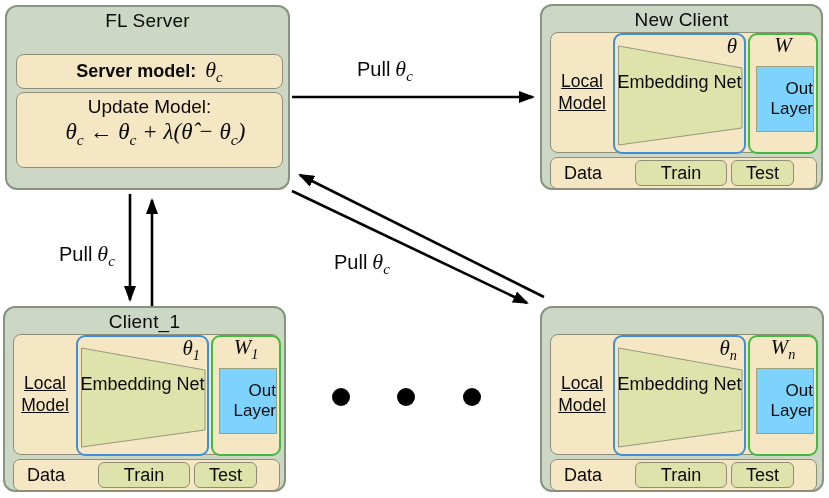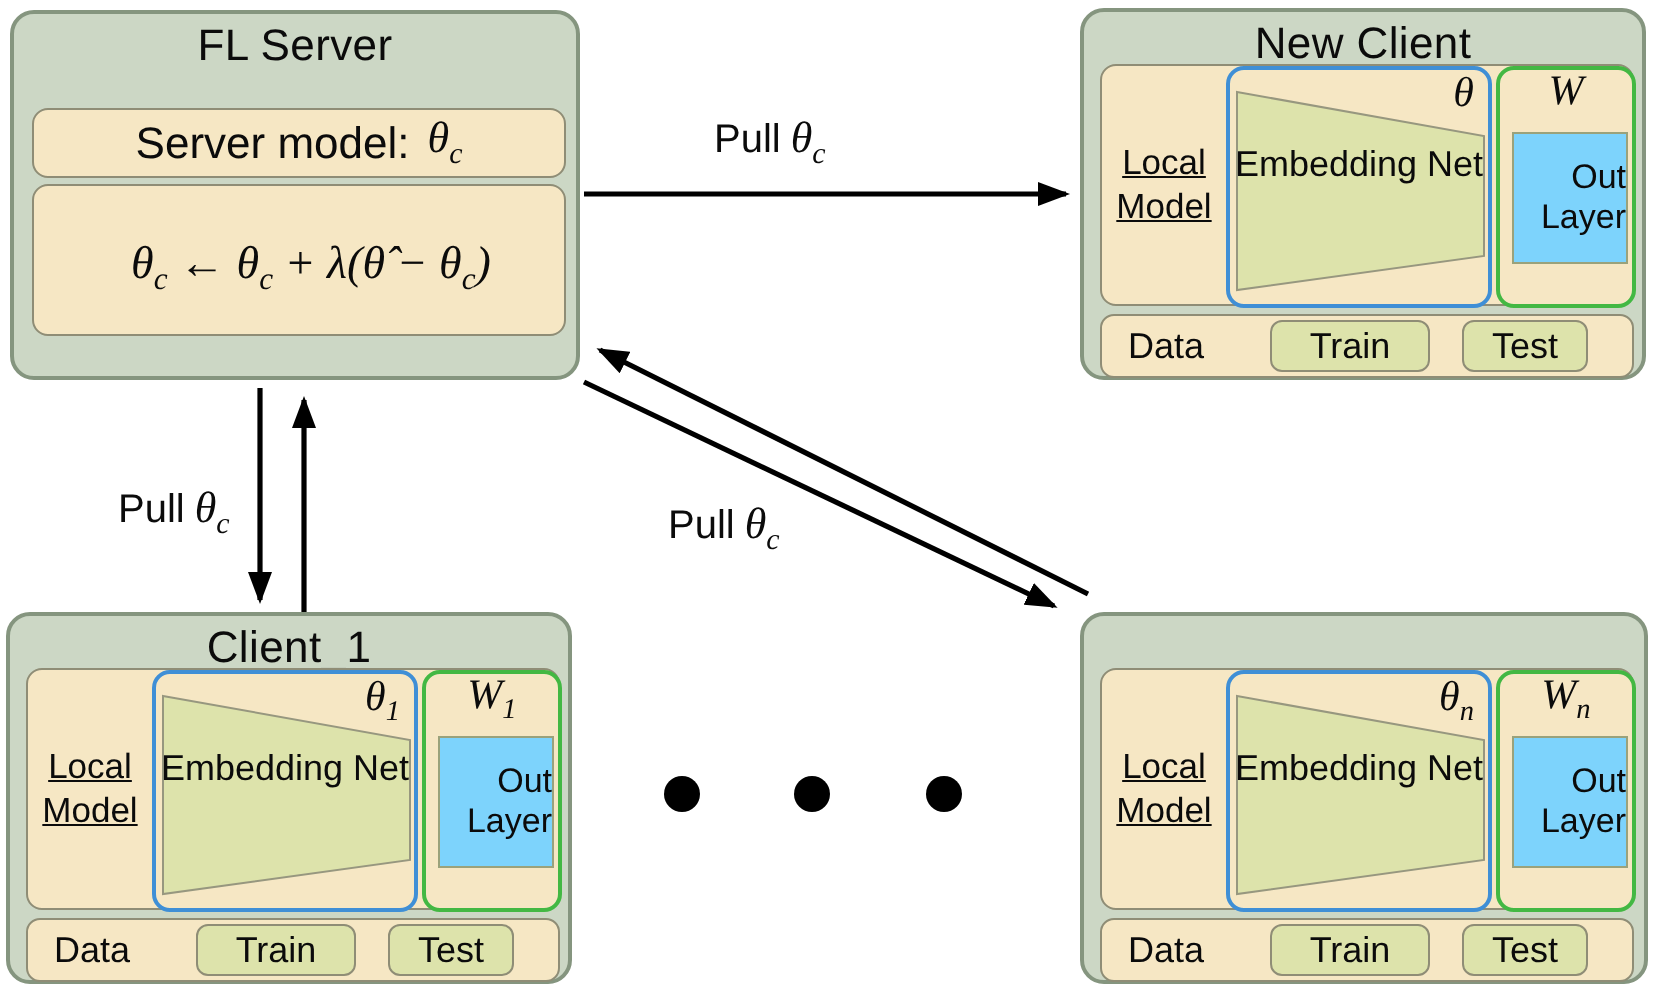--- a/index.html
+++ b/index.html
@@ -7,34 +7,34 @@
     position:relative; width:829px; height:498px; background:#ffffff;
     font-family:"Liberation Sans","DejaVu Sans",sans-serif; color:#0b0b0b;
     overflow:hidden;
   }
   .outer-box {
     position:absolute; background:#ccd7c5; border:2px solid #85957f;
     border-radius:12px; box-sizing:border-box;
   }
   .box-title {
     position:absolute; left:0; right:0; top:3px; text-align:center;
-    font-size:22px; letter-spacing:0.2px;
+    font-size:19px; letter-spacing:0.2px;
   }
   .panel {
     position:absolute; background:#f6e7c4; border:1px solid #8f8d76;
     border-radius:8px; box-sizing:border-box;
   }
   
   #fl-server .server-row {
     position:absolute; left:9px; width:267px; display:flex;
     align-items:center; justify-content:center;
   }
   .math { font-family:"Liberation Serif","DejaVu Serif",serif; font-style:italic; }
   .math sub { font-size:0.68em; font-style:italic; }
-  .srv-model-text { font-size:22px; }
+  .srv-model-text { font-size:18px;font-weight:bold; }
   .srv-model-math { font-size:22px; margin-left:9px; }
   .update-label { position:absolute; top:3px; left:0; right:0; text-align:center; font-size:19px; }
   .formula {
     position:absolute; top:26px; left:0; right:0; text-align:center;
     font-size:23px; white-space:nowrap;padding-left:12px;
   }
   
   .local-model { left:8px; top:26px; width:267px; height:121px; }
   .lm-label {
     position:absolute; left:0; top:0; bottom:0; width:62px;
@@ -63,21 +63,21 @@
     display:flex; align-items:center; justify-content:center;
     text-align:right; font-size:17px; line-height:1.2;
   }
   .data-row { left:8px; top:151px; width:267px; height:32px; border-radius:7px; }
   .data-label { position:absolute; left:13px; top:0; bottom:0; display:flex; align-items:center; font-size:18px; }
   .mini-box {
     position:absolute; top:2px; height:26px; background:#dde3ab;
     border:1px solid #8f8d76; border-radius:6px; box-sizing:border-box;
     display:flex; align-items:center; justify-content:center; font-size:18px;
   }
-  .train-box { left:84px; width:80px; }
+  .train-box { left:84px; width:92px; }
   .test-box  { left:180px; width:63px; }
   
   #arrow-layer { position:absolute; left:0; top:0; width:829px; height:498px; pointer-events:none; }
   .arrow-label { position:absolute; font-size:20px; white-space:nowrap; }
   .arrow-label .math { font-size:22px; margin-left:5px; }
   
   .dot { position:absolute; width:18px; height:18px; border-radius:50%; background:#000; }
 </style>
 </head>
 <body>
@@ -99,20 +99,21 @@
 
   <div id="fl-server" class="outer-box" style="left:5px;top:5px;width:285px;height:185px;">
     <div class="box-title">FL Server</div>
 
     <div class="panel server-row" style="top:47px;height:35px;">
       <span class="srv-model-text">Server model:</span>
       <span class="math srv-model-math"><span>θ</span><sub>c</sub></span>
     </div>
 
     <div class="panel" style="left:9px;top:85px;width:267px;height:76px;">
+      <div class="update-label">Update Model:</div>
       <div class="formula math"><span>θ</span><sub>c</sub><span> ← </span><span>θ</span><sub>c</sub><span> + λ(</span><span>θ̂</span><span> − </span><span>θ</span><sub>c</sub><span>)</span></div>
     </div>
   </div>
 
   <div class="outer-box" style="left:540px;top:4px;width:283px;height:186px;">
     <div class="box-title">New Client</div>
     <div class="panel local-model">
       <div class="lm-label">Local Model</div>
       <div class="embed-wrap">
         <div class="theta-label math"><span>θ</span><sub></sub></div>

